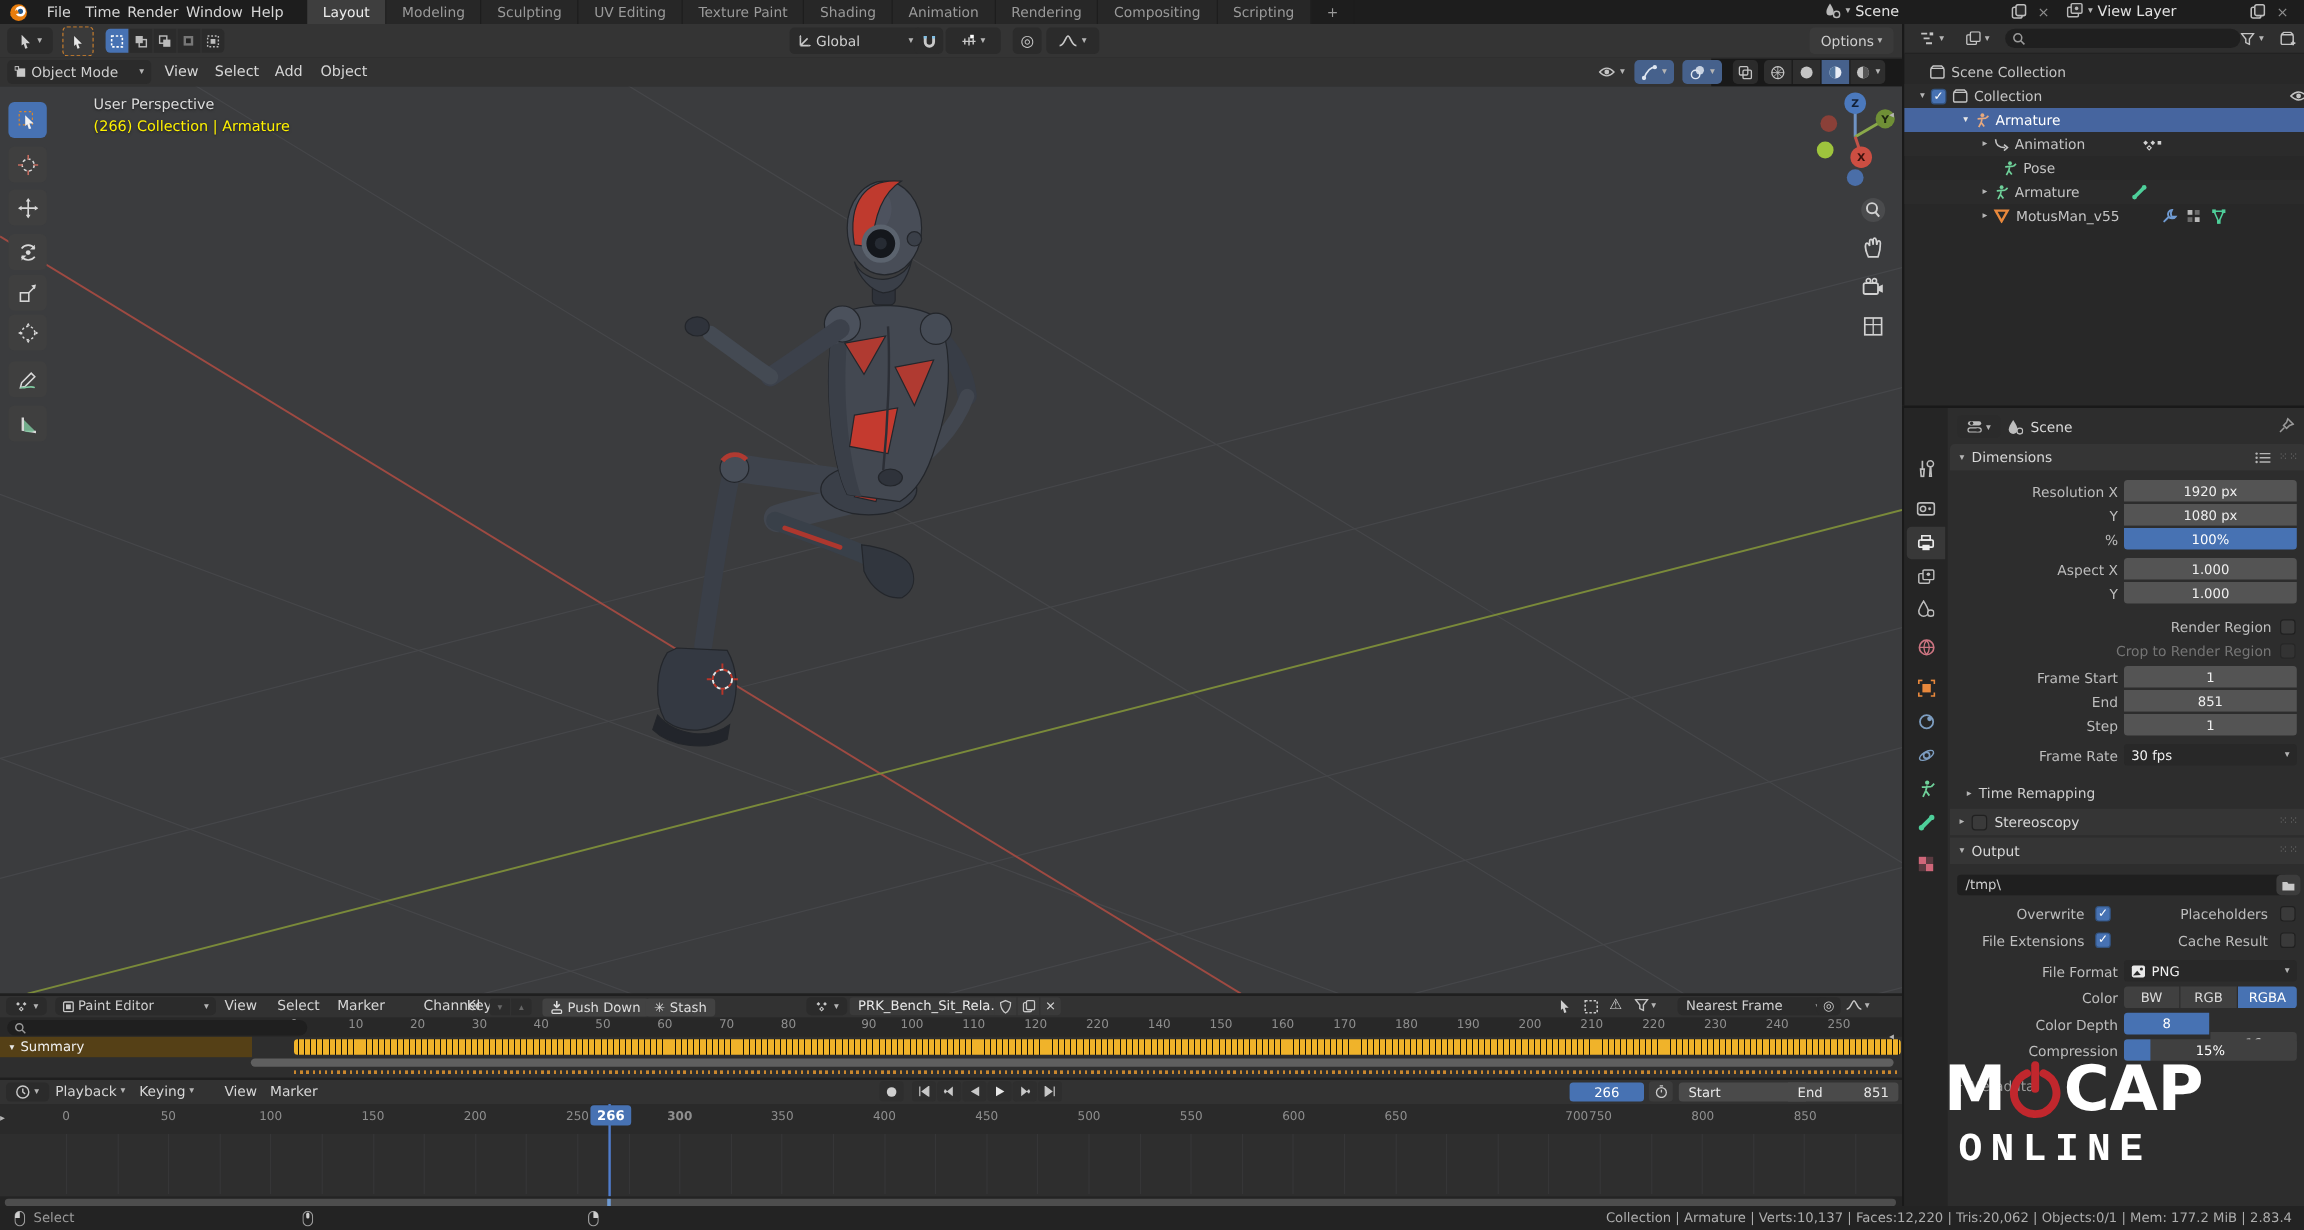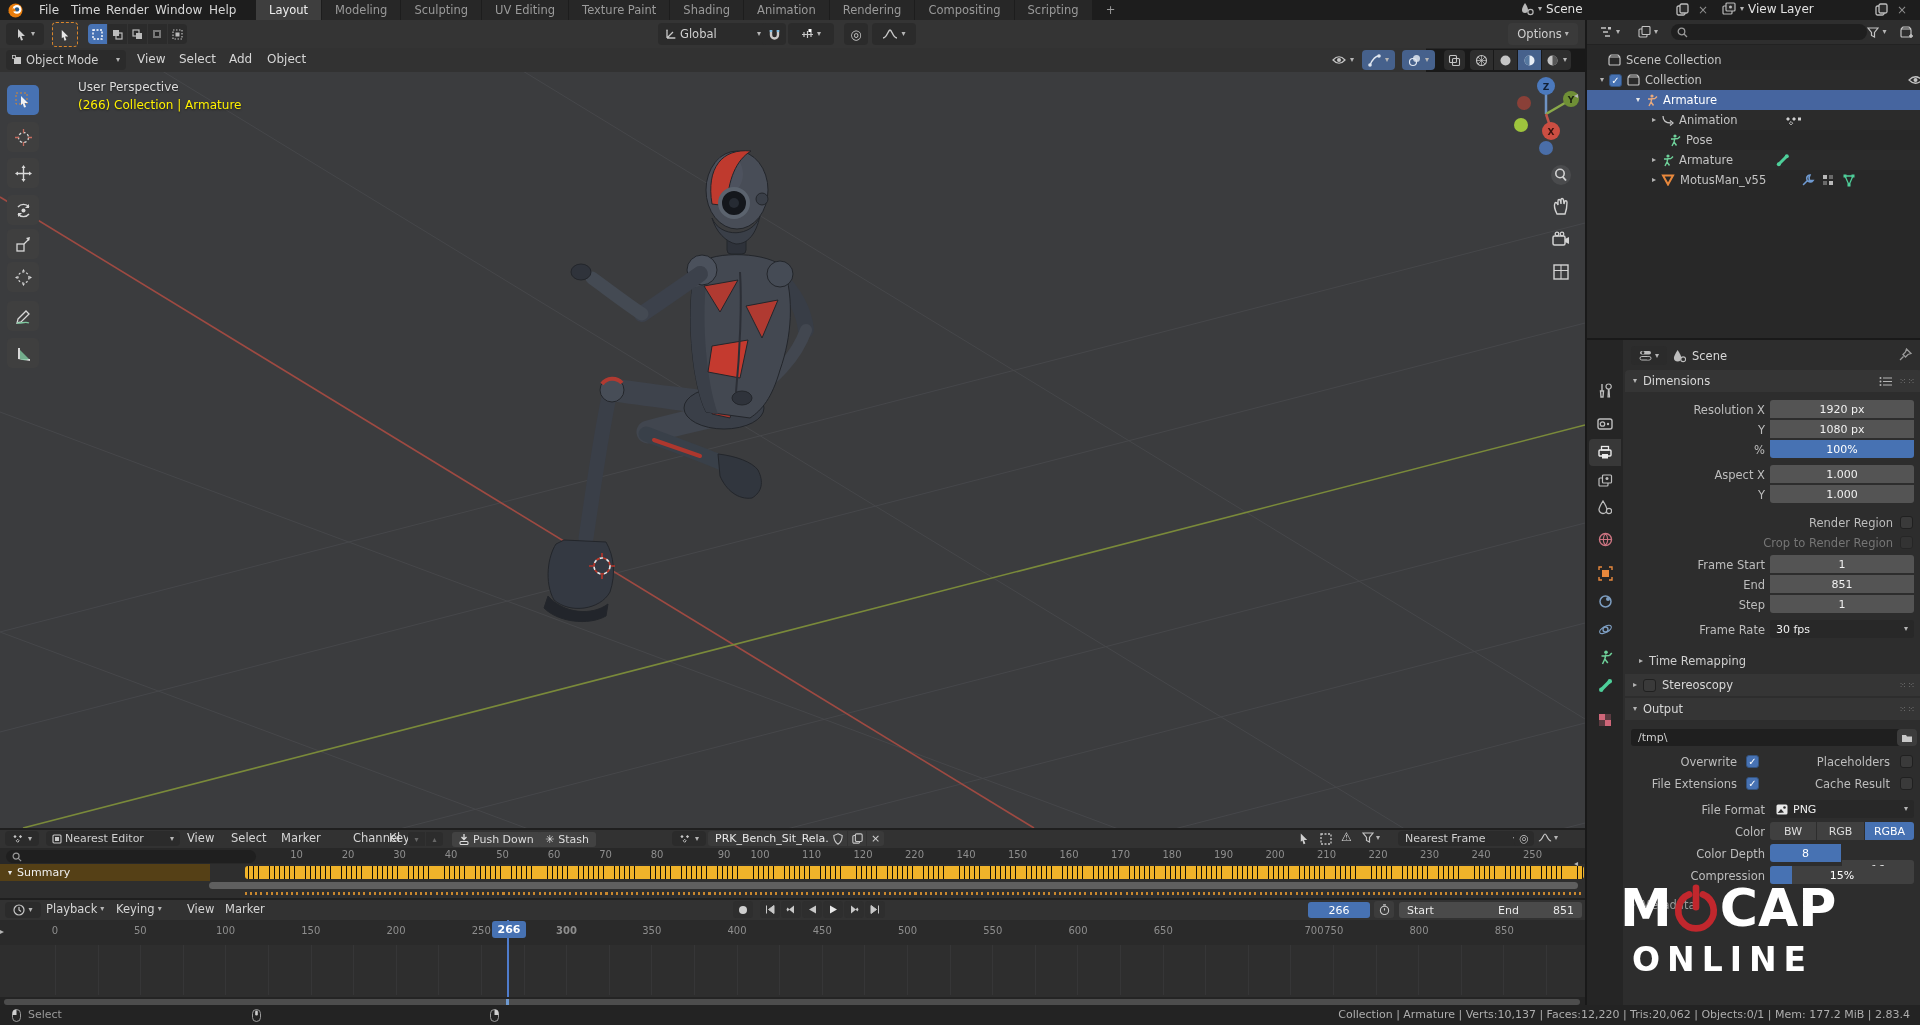--- a/index.html
+++ b/index.html
@@ -54,21 +54,21 @@
   
   #timeline{left:0;top:898px;width:1585px;height:107px;background:#2e2e2e;border-top:2px solid #1f1f1f;}
   #tlhdr{position:absolute;left:0;top:0;width:1585px;height:20px;background:#323232;border-bottom:1px solid #282828;}
   .tpbtn{width:20px;height:17px;background:#2e2e2e;border-radius:3px;display:flex;align-items:center;justify-content:center;}
   .vline{position:absolute;top:45px;width:1px;height:50px;background:#363637;}
   
   #status{left:0;top:1005px;width:1920px;height:20px;background:#232323;color:#9a9a9a;font-size:11px;}
   
   #logo{left:1612px;top:878px;width:308px;height:122px;pointer-events:none;}
   #logo .l1{position:absolute;left:8px;top:0;font-size:52px;font-weight:bold;color:#fff;letter-spacing:0px;display:flex;align-items:flex-start;}
-  #logo .l2{position:absolute;left:20px;top:62px;font-size:33px;font-weight:bold;color:#fff;letter-spacing:7px;}
+  #logo .l2{position:absolute;left:20px;top:62px;font-size:33px;font-weight:bold;color:#fff;letter-spacing:7px;font-family:Liberation Mono, monospace;}
   .fld-dark{background:#1f1f1f;border-radius:8px;color:#cfcfcf;}
 </style>
 </head>
 <body>
 
 <div id="topbar" class="abs fx">
   <span class="abs" style="left:7px;top:2px">
     <svg width="17" height="17" viewBox="0 0 17 17">
         <circle cx="8.5" cy="8.5" r="7" fill="#e87d0d"></circle>
         <circle cx="10" cy="7.4" r="4.4" fill="#fff"></circle>
@@ -808,21 +808,21 @@
           <path d="M3 2 l1.6 1.6 -1.6 1.6 -1.6 -1.6 Z M8.5 2 l1.6 1.6 -1.6 1.6 -1.6 -1.6 Z" fill="#c8c8c8"></path>
           <path d="M5.7 6.3 l1.5 1.5 -1.5 1.5 -1.5 -1.5 Z" fill="none" stroke="#c8c8c8" stroke-width="0.9"></path>
         </svg>
         <span class="chev">▾</span>
     </div>
     <div class="btn abs" style="left:46px;top:1px;width:122px;height:15px;background:#2b2b2b;justify-content:flex-start;padding:0 6px">
       <svg width="10" height="10" viewBox="0 0 10 10">
           <rect x="1" y="1" width="8" height="8" rx="1" fill="none" stroke="#c8c8c8" stroke-width="1.1"></rect>
           <rect x="3" y="3" width="4" height="4" fill="#c8c8c8"></rect>
         </svg>
-      <span style="font-size:11px">Nearest Editor</span>
+      <span style="font-size:11px">Paint Editor</span>
         <span class="chev" style="margin-left:auto">▾</span>
     </div>
     <span class="menu abs" style="left:178px;top:1px;font-size:11.5px">View</span>
     <span class="menu abs" style="left:222px;top:1px;font-size:11.5px">Select</span>
     <span class="menu abs" style="left:272px;top:1px;font-size:11.5px">Marker</span>
     <span class="menu abs" style="left:344px;top:1px;font-size:11.5px">Channel</span>
     <span class="menu abs" style="left:380px;top:1px;font-size:11.5px">Key</span>
     <div class="abs fx" style="left:408px;top:2px;gap:1px">
       <div class="btn" style="width:17px;height:14px;border-radius:3px 0 0 3px;background:#2c2c2c">
           <span style="color:#666;font-size:8px">▾</span>

